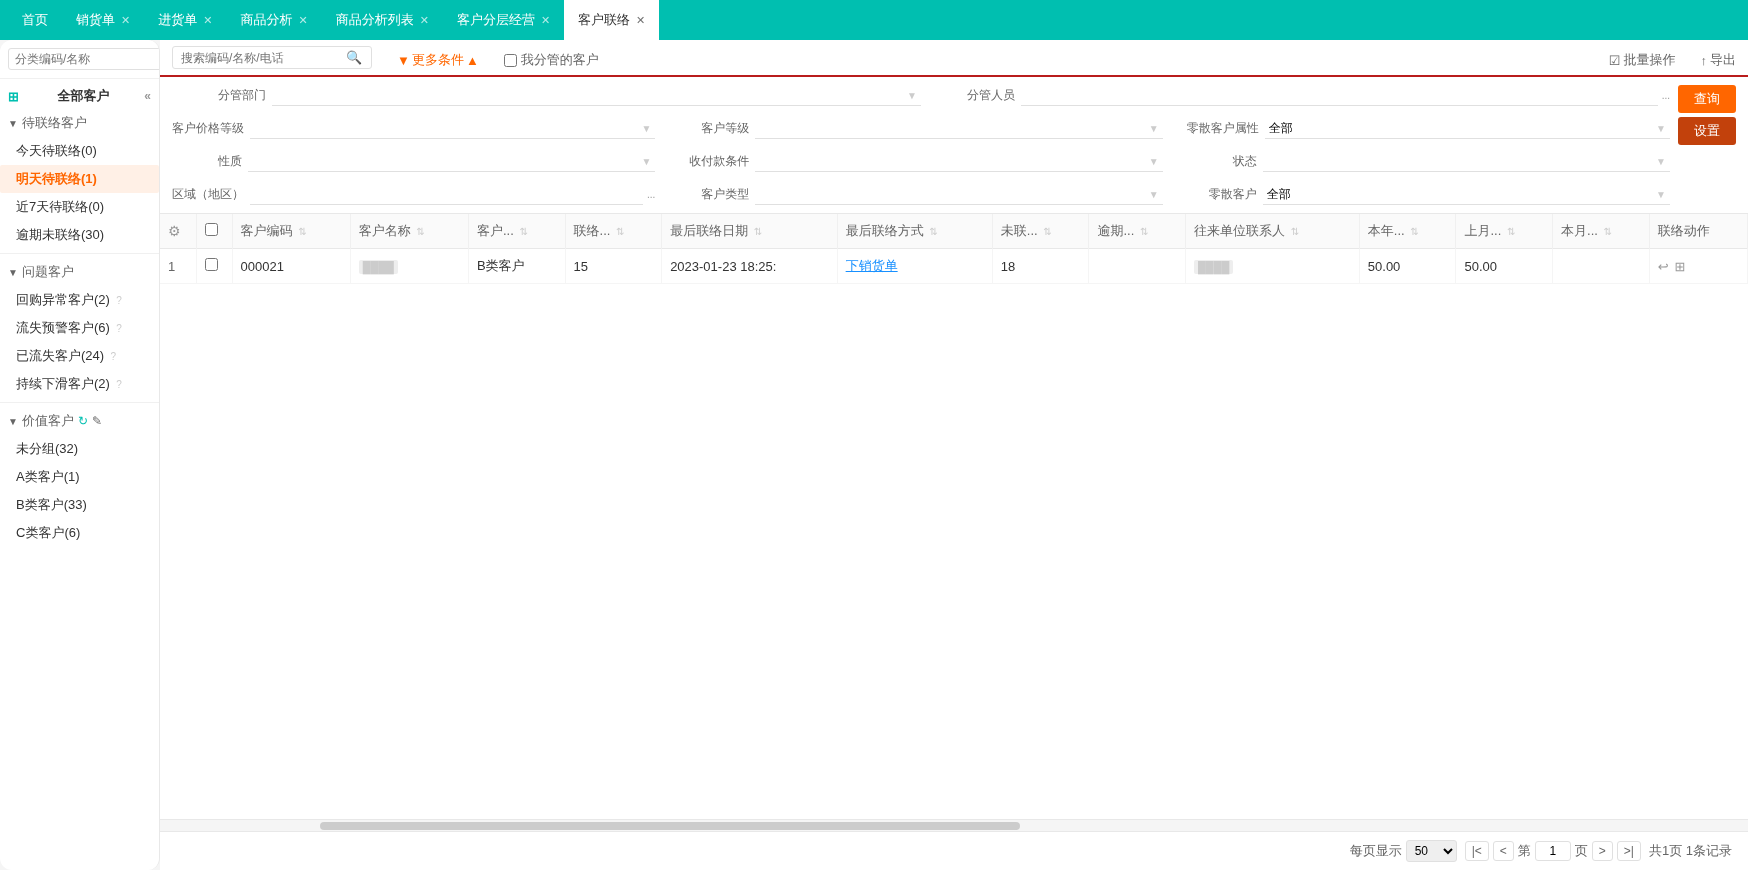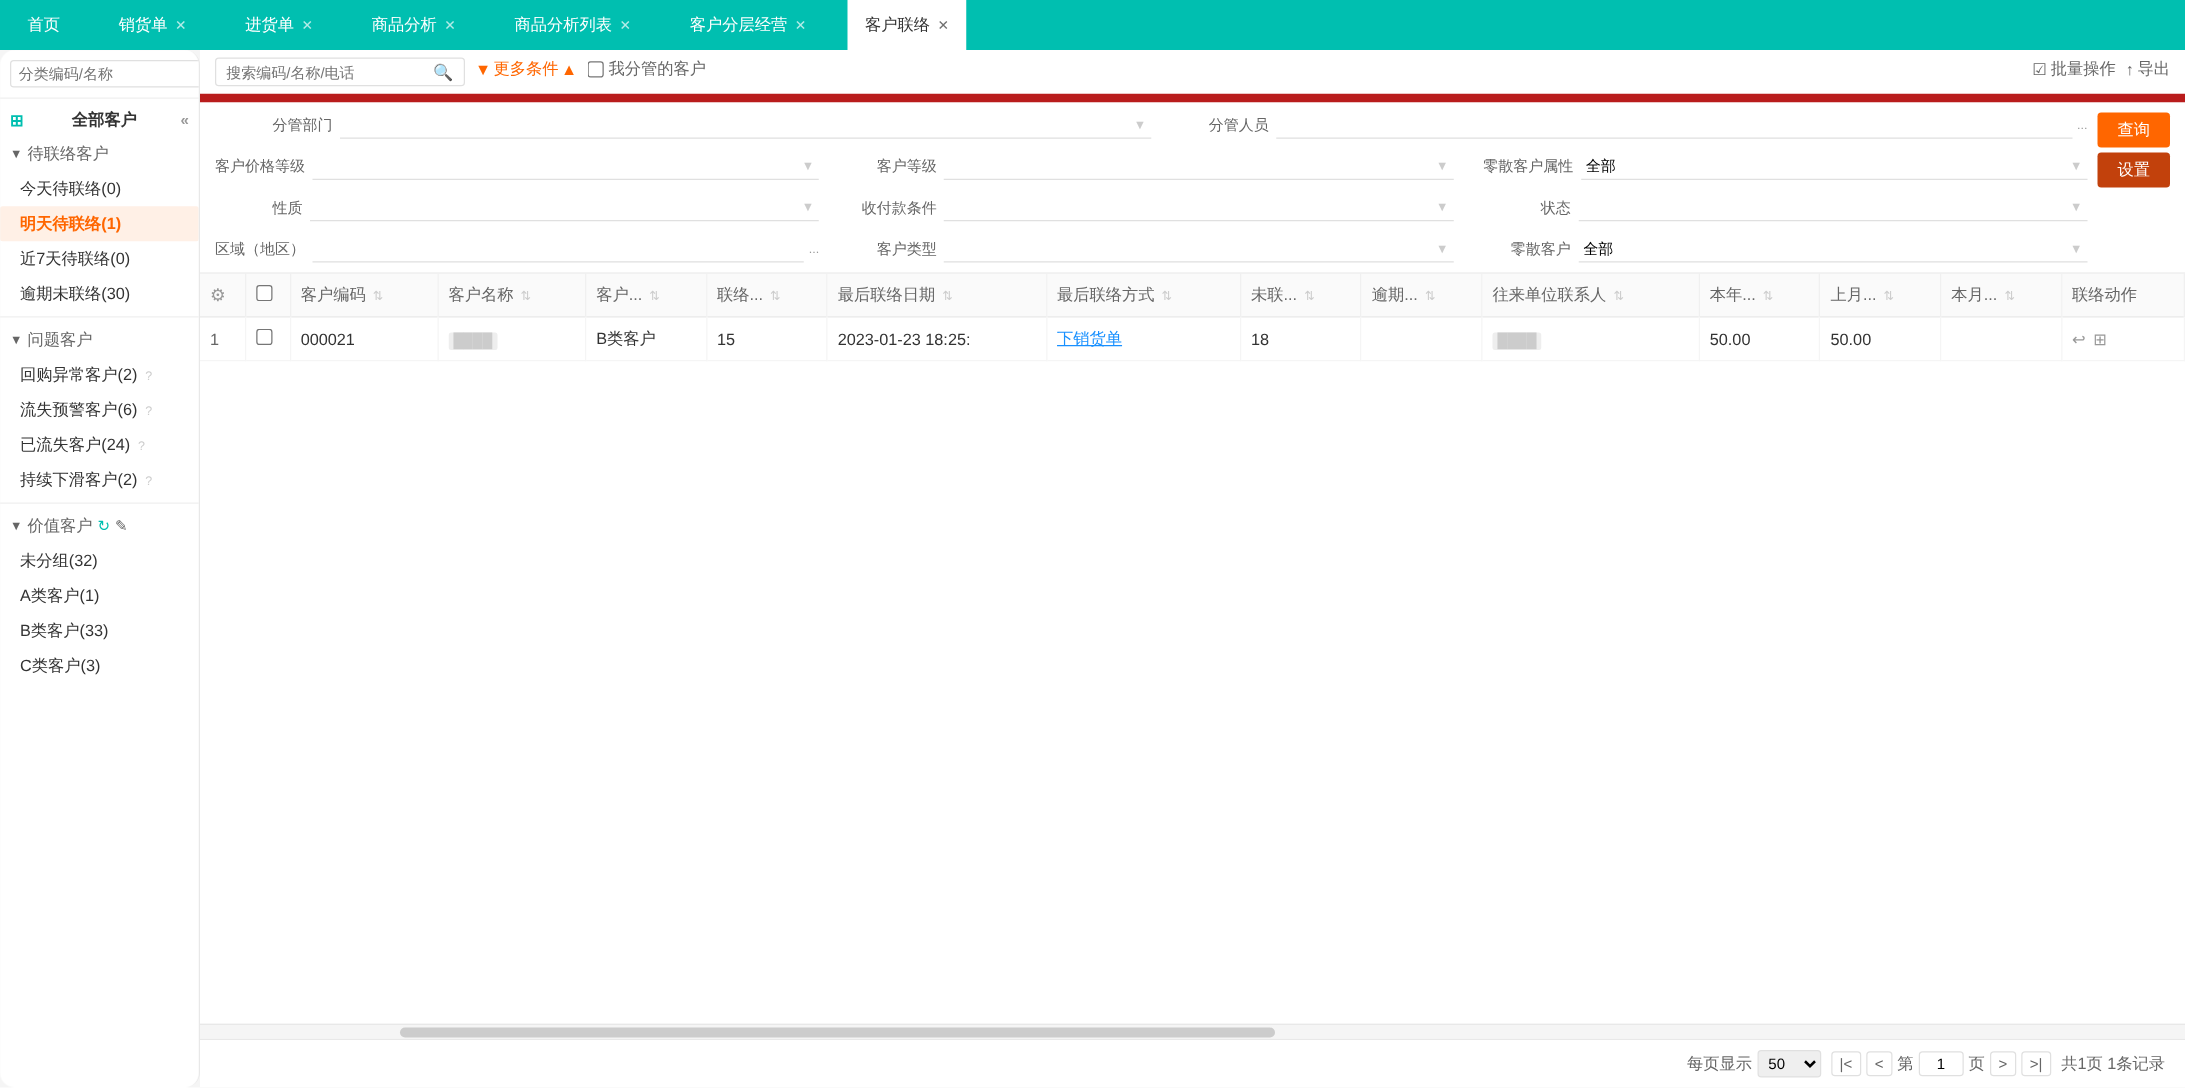--- a/index.html
+++ b/index.html
@@ -7,21 +7,20 @@
 
     
     .top-nav {
       background: #00bfb0;
       height: 40px;
       display: flex;
       align-items: center;
       padding: 0 8px;
       color: white;
       flex-shrink: 0;
-      gap: 19px;
     }
     .nav-item {
       padding: 0 14px;
       height: 40px;
       display: flex;
       align-items: center;
       cursor: pointer;
       white-space: nowrap;
       color: white;
       font-size: 13px;
@@ -97,24 +96,24 @@
       display: flex;
       flex-direction: column;
       overflow: hidden;
     }
 
     
     .filter-toolbar {
       background: white;
       padding: 6px 12px;
       display: flex;
-      align-items: flex-start;
-      border-bottom: 7px solid #b91c1c;
+      align-items: flex-end;
+      border-bottom: 2px solid #b91c1c;
       flex-shrink: 0;
-      gap: 8px;
+      gap: 25px;
     }
     .search-input-wrap {
       display: flex;
       align-items: center;
       border: 1px solid #e0e0e0;
       border-radius: 3px;
       padding: 3px 8px;
       width: 200px;
     }
     .search-input-wrap input {
@@ -425,21 +424,21 @@
       <div class="sidebar-item">
         <span>未分组(32)</span>
       </div>
       <div class="sidebar-item">
         <span>A类客户(1)</span>
       </div>
       <div class="sidebar-item">
         <span>B类客户(33)</span>
       </div>
       <div class="sidebar-item">
-        <span>C类客户(3)</span>
+        <span>C类客户(6)</span>
       </div>
     </div>
 
     <div class="content-area">
 
       <div class="filter-toolbar">
         <div class="search-input-wrap">
           <input type="text" placeholder="搜索编码/名称/电话" style="">
           <span class="search-btn">🔍</span>
         </div>

